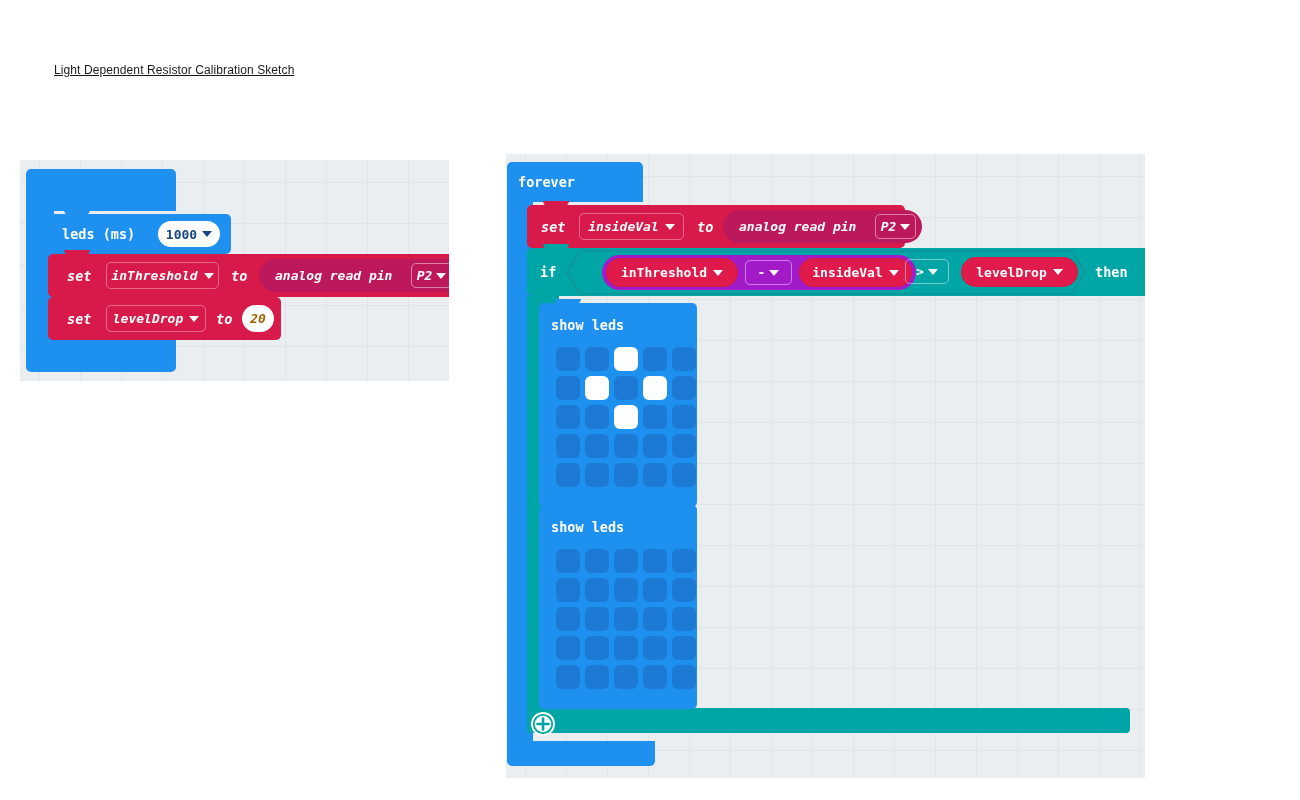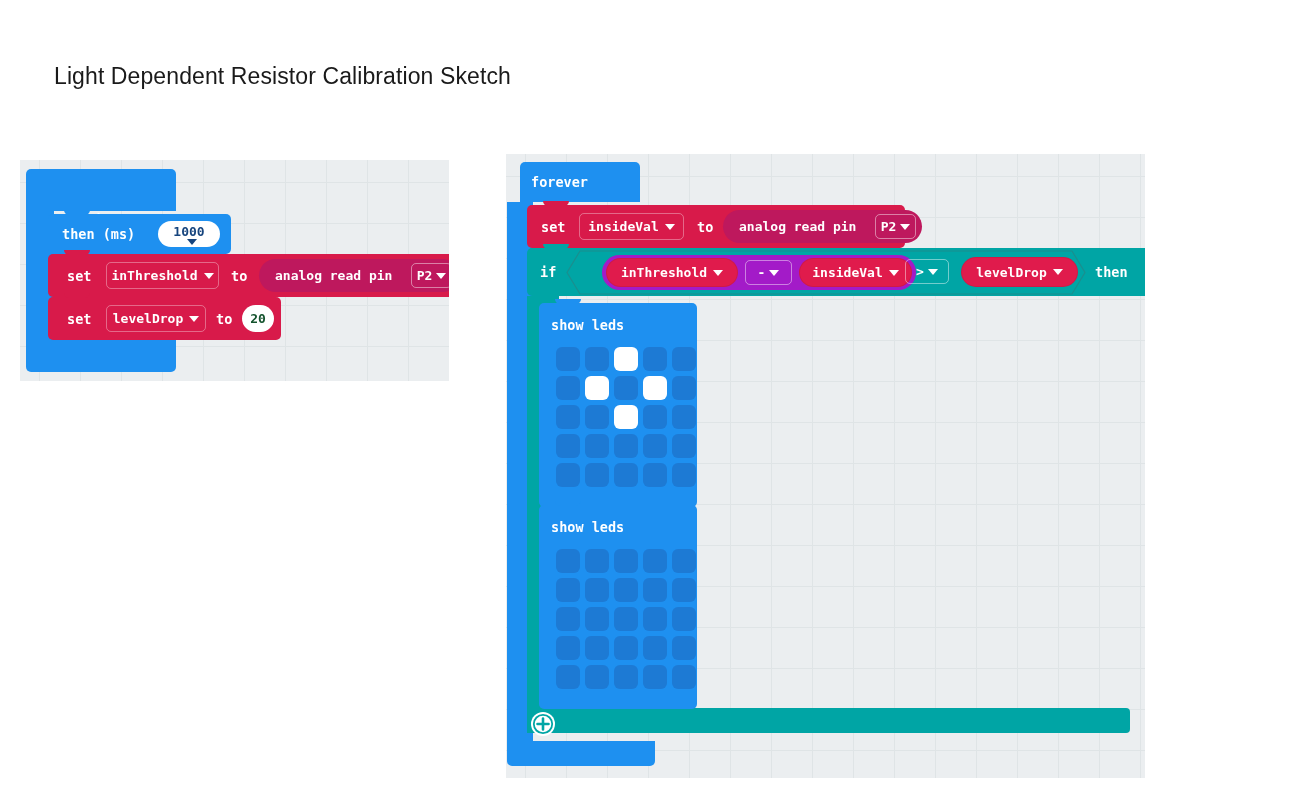--- a/index.html
+++ b/index.html
@@ -3,22 +3,23 @@
 <meta charset="utf-8">
 <style>
   html,body{margin:0;padding:0;}
   body{
     width:1300px;height:800px;background:#ffffff;
     font-family:"Liberation Sans",sans-serif;
     position:relative;overflow:hidden;
   }
   .page-title{
     position:absolute;left:54px;top:63px;
-    font-size:23px;color:#1a1a1a;letter-spacing:.1px;
+    font-size:12px;color:#1a1a1a;letter-spacing:.1px;
     font-family:"Liberation Sans",sans-serif;
+    text-decoration:underline;
   }
 
   
   .canvas{
     position:absolute;background:#ebeef0;
     background-image:
       linear-gradient(to right, #dfe4e6 1px, transparent 1px),
       linear-gradient(to bottom, #dfe4e6 1px, transparent 1px);
     background-size:41px 41px;
     background-position:19px 22px;
@@ -37,21 +38,21 @@
   .hat-head{background:#1e90f0;border-radius:5px 5px 0 0;}
   .hat-foot{background:#1e90f0;border-radius:0 0 5px 5px;}
   .spine{background:#1e90f0;}
 
   
   .nub{position:absolute;width:26px;height:5px;border-radius:0 0 5px 5px;}
 
   
   .stmt{border-radius:5px;}
   .stmt-blue{background:#1e90f0;}
-  .stmt-red{background:#d81a4a;}
+  .stmt-red{background:#d81a4a;font-style:italic;}
   .stmt-teal{background:#00a5a5;}
 
   
   .field{
     position:absolute;box-sizing:border-box;
     display:flex;align-items:center;justify-content:center;
     border-radius:5px;
   }
   .fld-var{
     background:transparent;border:1px solid rgba(255,255,255,.35);
@@ -103,22 +104,22 @@
     <div class="blk hat-head" style="left:6px;top:9px;width:150px;height:42px;">
       <span class="lbl" style="position:absolute;left:12px;top:16px;margin-top:25px;">on start</span>
     </div>
 
     <div class="blk spine" style="left:6px;top:51px;width:28px;height:122px;"></div>
 
     <div class="blk hat-foot" style="left:6px;top:173px;width:150px;height:39px;"></div>
 
     <div class="blk stmt stmt-blue" style="left:28px;top:54px;width:183px;height:40px;">
       <div class="nub" style="background:#1e90f0;left:16px;top:-4px;height:5px;"></div>
-      <span class="lbl" style="position:absolute;left:14px;top:12px;">then (ms)</span>
-      <div class="field fld-white" style="left:110px;top:7px;width:62px;height:26px;flex-direction:column;">
+      <span class="lbl" style="position:absolute;left:14px;top:12px;">leds (ms)</span>
+      <div class="field fld-white" style="left:110px;top:7px;width:62px;height:26px;">
         <span class="lbl" style="color:#17457e;font-size:13px;">1000</span>
         <span class="caret caret-dark" style="margin-left:5px;"></span>
       </div>
     </div>
 
     <div class="blk stmt stmt-red" style="left:28px;top:94px;width:409px;height:43px;">
       <div class="nub" style="background:#d81a4a;left:16px;top:-4px;height:5px;"></div>
       <span class="lbl" style="position:absolute;left:19px;top:14px;">set</span>
       <div class="field fld-var" style="left:58px;top:8px;width:113px;height:27px;">
         <span class="lbl" style="font-size:13px;">inThreshold</span>
@@ -137,31 +138,31 @@
 
     <div class="blk stmt stmt-red" style="left:28px;top:137px;width:233px;height:43px;">
       <div class="nub" style="background:#d81a4a;left:16px;top:-4px;height:5px;"></div>
       <span class="lbl" style="position:absolute;left:19px;top:14px;">set</span>
       <div class="field fld-var" style="left:58px;top:8px;width:100px;height:27px;">
         <span class="lbl" style="font-size:13px;">levelDrop</span>
         <span class="caret"></span>
       </div>
       <span class="lbl" style="position:absolute;left:168px;top:14px;">to</span>
       <div class="field fld-white" style="left:194px;top:8px;width:32px;height:27px;">
-        <span class="lbl" style="color:#14532d;font-size:13px;">20</span>
+        <span class="lbl" style="color:#a16207;font-size:13px;">20</span>
       </div>
     </div>
 
   </div>
 </div>
 
 <div class="canvas c-right">
   <div class="canvas-inner">
 
-    <div class="blk hat-head" style="left:14px;top:8px;width:120px;height:40px;">
+    <div class="blk hat-head" style="left:1px;top:8px;width:136px;height:40px;">
       <span class="lbl" style="position:absolute;left:11px;top:12px;">forever</span>
     </div>
     <div class="blk spine" style="left:1px;top:48px;width:26px;height:539px;"></div>
     <div class="blk hat-foot" style="left:1px;top:587px;width:148px;height:25px;"></div>
 
     <div class="blk stmt stmt-red" style="left:21px;top:51px;width:378px;height:43px;">
       <div class="nub" style="background:#d81a4a;left:16px;top:-4px;height:5px;"></div>
       <span class="lbl" style="position:absolute;left:14px;top:14px;">set</span>
       <div class="field fld-var" style="left:52px;top:8px;width:105px;height:27px;">
         <span class="lbl" style="font-size:13px;">insideVal</span>

